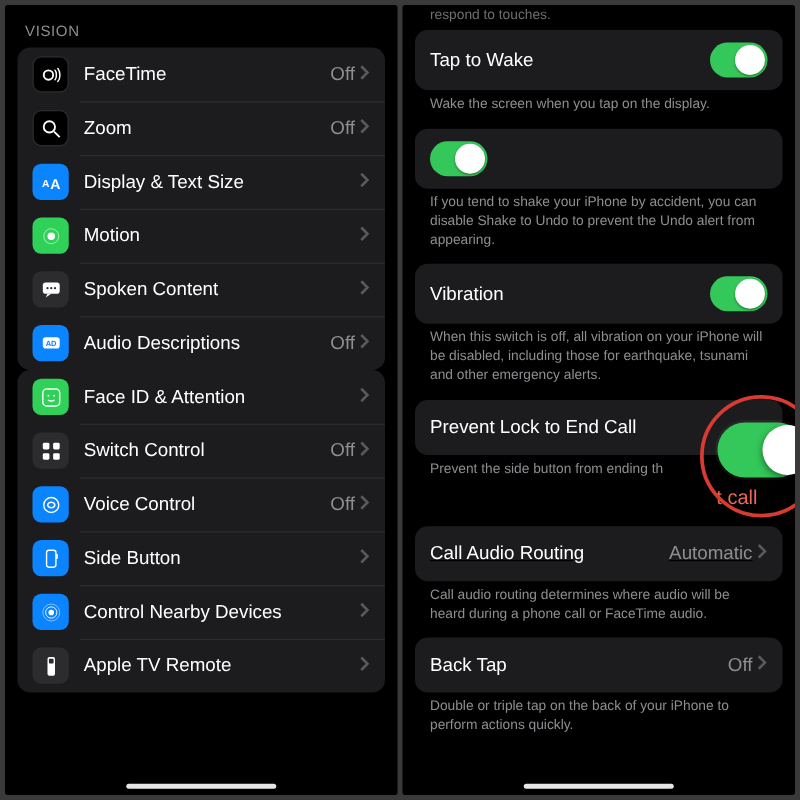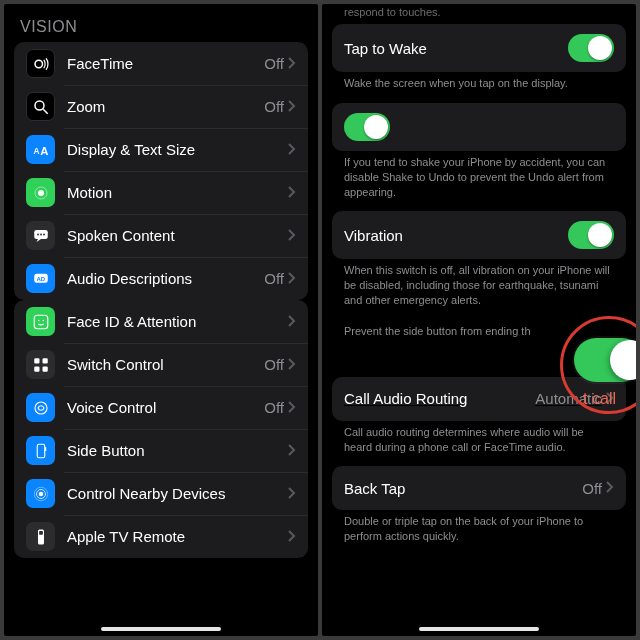--- a/index.html
+++ b/index.html
@@ -2,21 +2,21 @@
 <html><head>
 <meta charset="utf-8">
 <style>
   html,body{margin:0;padding:0;background:#3a3a3a;width:640px;height:640px;overflow:hidden;
     font-family:-apple-system,BlinkMacSystemFont,"Helvetica Neue",Arial,sans-serif;}
   .stage{position:relative;width:640px;height:640px;}
   .pane{position:absolute;top:4px;bottom:4px;background:#000;overflow:hidden;
     border-radius:2px;box-sizing:border-box;}
   .pane.left{left:4px;width:314px;}
   .pane.right{right:4px;width:314px;}
-  .section-header{color:#8e8e92;font-size:16px;letter-spacing:0.5px;padding:14px 16px 6px 16px;
+  .section-header{color:#8e8e92;font-size:12px;letter-spacing:0.5px;padding:14px 16px 6px 16px;
     text-transform:uppercase;}
   .group{background:#1c1c1e;margin:0 10px;border-radius:10px;overflow:hidden;}
   .row{display:flex;align-items:center;height:43px;padding:0 12px;position:relative;}
   .row + .row::before{content:"";position:absolute;left:50px;right:0;top:0;height:1px;
     background:#2c2c2e;}
   .icon{width:29px;height:29px;border-radius:7px;margin-right:12px;display:flex;
     align-items:center;justify-content:center;flex:0 0 29px;}
   .icon svg{display:block;}
   .label{flex:1;color:#fff;font-size:15px;}
   .value{color:#8e8e92;font-size:15px;margin-right:4px;}
@@ -31,21 +31,21 @@
   .toggle{width:46px;height:28px;border-radius:14px;background:#34c759;position:relative;
     flex:0 0 46px;}
   .toggle .knob{position:absolute;width:24px;height:24px;border-radius:12px;background:#fff;
     top:2px;right:2px;box-shadow:0 1px 2px rgba(0,0,0,0.4);}
   .big-toggle{position:absolute;width:70px;height:44px;border-radius:22px;background:#34c759;
     right:-8px;top:334px;z-index:5;box-shadow:0 0 0 2px rgba(255,255,255,0.05);}
   .big-toggle .knob{position:absolute;width:40px;height:40px;border-radius:20px;background:#fff;
     top:2px;right:-6px;box-shadow:0 2px 6px rgba(0,0,0,0.5);}
   .big-ring{position:absolute;width:92px;height:92px;border:3px solid #d93a31;border-radius:50%;
     right:-22px;top:312px;z-index:6;pointer-events:none;}
-  .ghost{position:absolute;right:20px;top:386px;color:#eb6a55;font-size:16px;z-index:4;}
+  .ghost{position:absolute;right:30px;top:386px;color:#eb6a55;font-size:16px;z-index:4;}
   .home{position:absolute;bottom:5px;left:50%;transform:translateX(-50%);width:120px;height:4px;
     border-radius:3px;background:#fff;opacity:0.9;}
   .rpane-inner{position:relative;height:100%;}
   .truncated{color:#6e6e72;font-size:11px;padding:2px 22px 6px 22px;}
   
   .bg-black{background:#000;border:1px solid #2c2c2e;box-sizing:border-box;}
   .bg-blue{background:#0a84ff;}
   .bg-green{background:#30d158;}
   .bg-dark{background:#2c2c2e;}
 </style>
@@ -260,20 +260,25 @@
       <div class="rgroup">
         <div class="rrow">
           <div class="rlabel">Vibration</div>
           <div class="toggle">
               <div class="knob"></div>
             </div>
         </div>
       </div>
       <div class="desc">When this switch is off, all vibration on your iPhone will be disabled, including those for earthquake, tsunami and other emergency alerts.</div>
 
+      <div class="rgroup">
+        <div class="rrow" style="padding-right:60px;">
+          <div class="rlabel">Prevent Lock to End Call</div>
+        </div>
+      </div>
       <div class="desc">Prevent the side button from ending th</div>
 
       <div class="big-toggle">
           <div class="knob"></div>
         </div>
       <div class="big-ring"></div>
       <div class="ghost">t call</div>
 
       <div class="rgroup" style="margin-top:26px;text-decoration:underline;">
         <div class="rrow">

